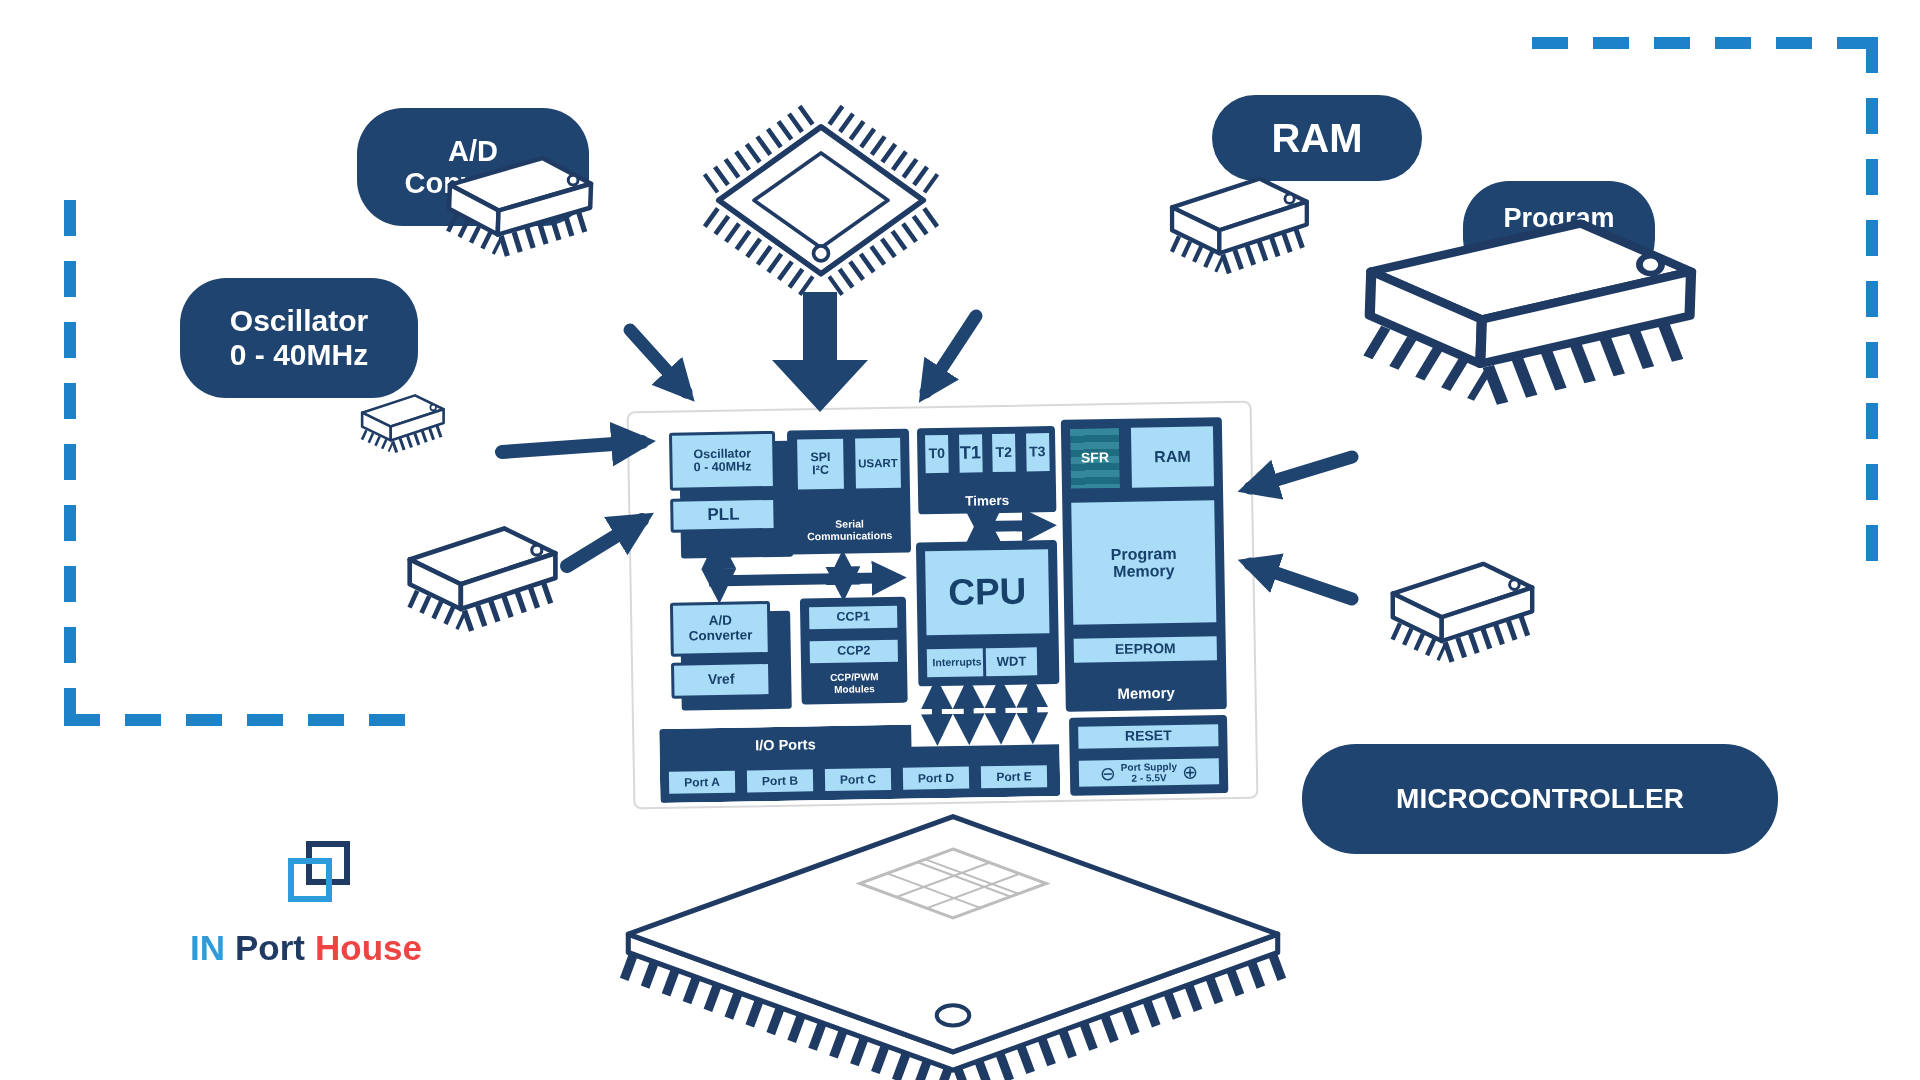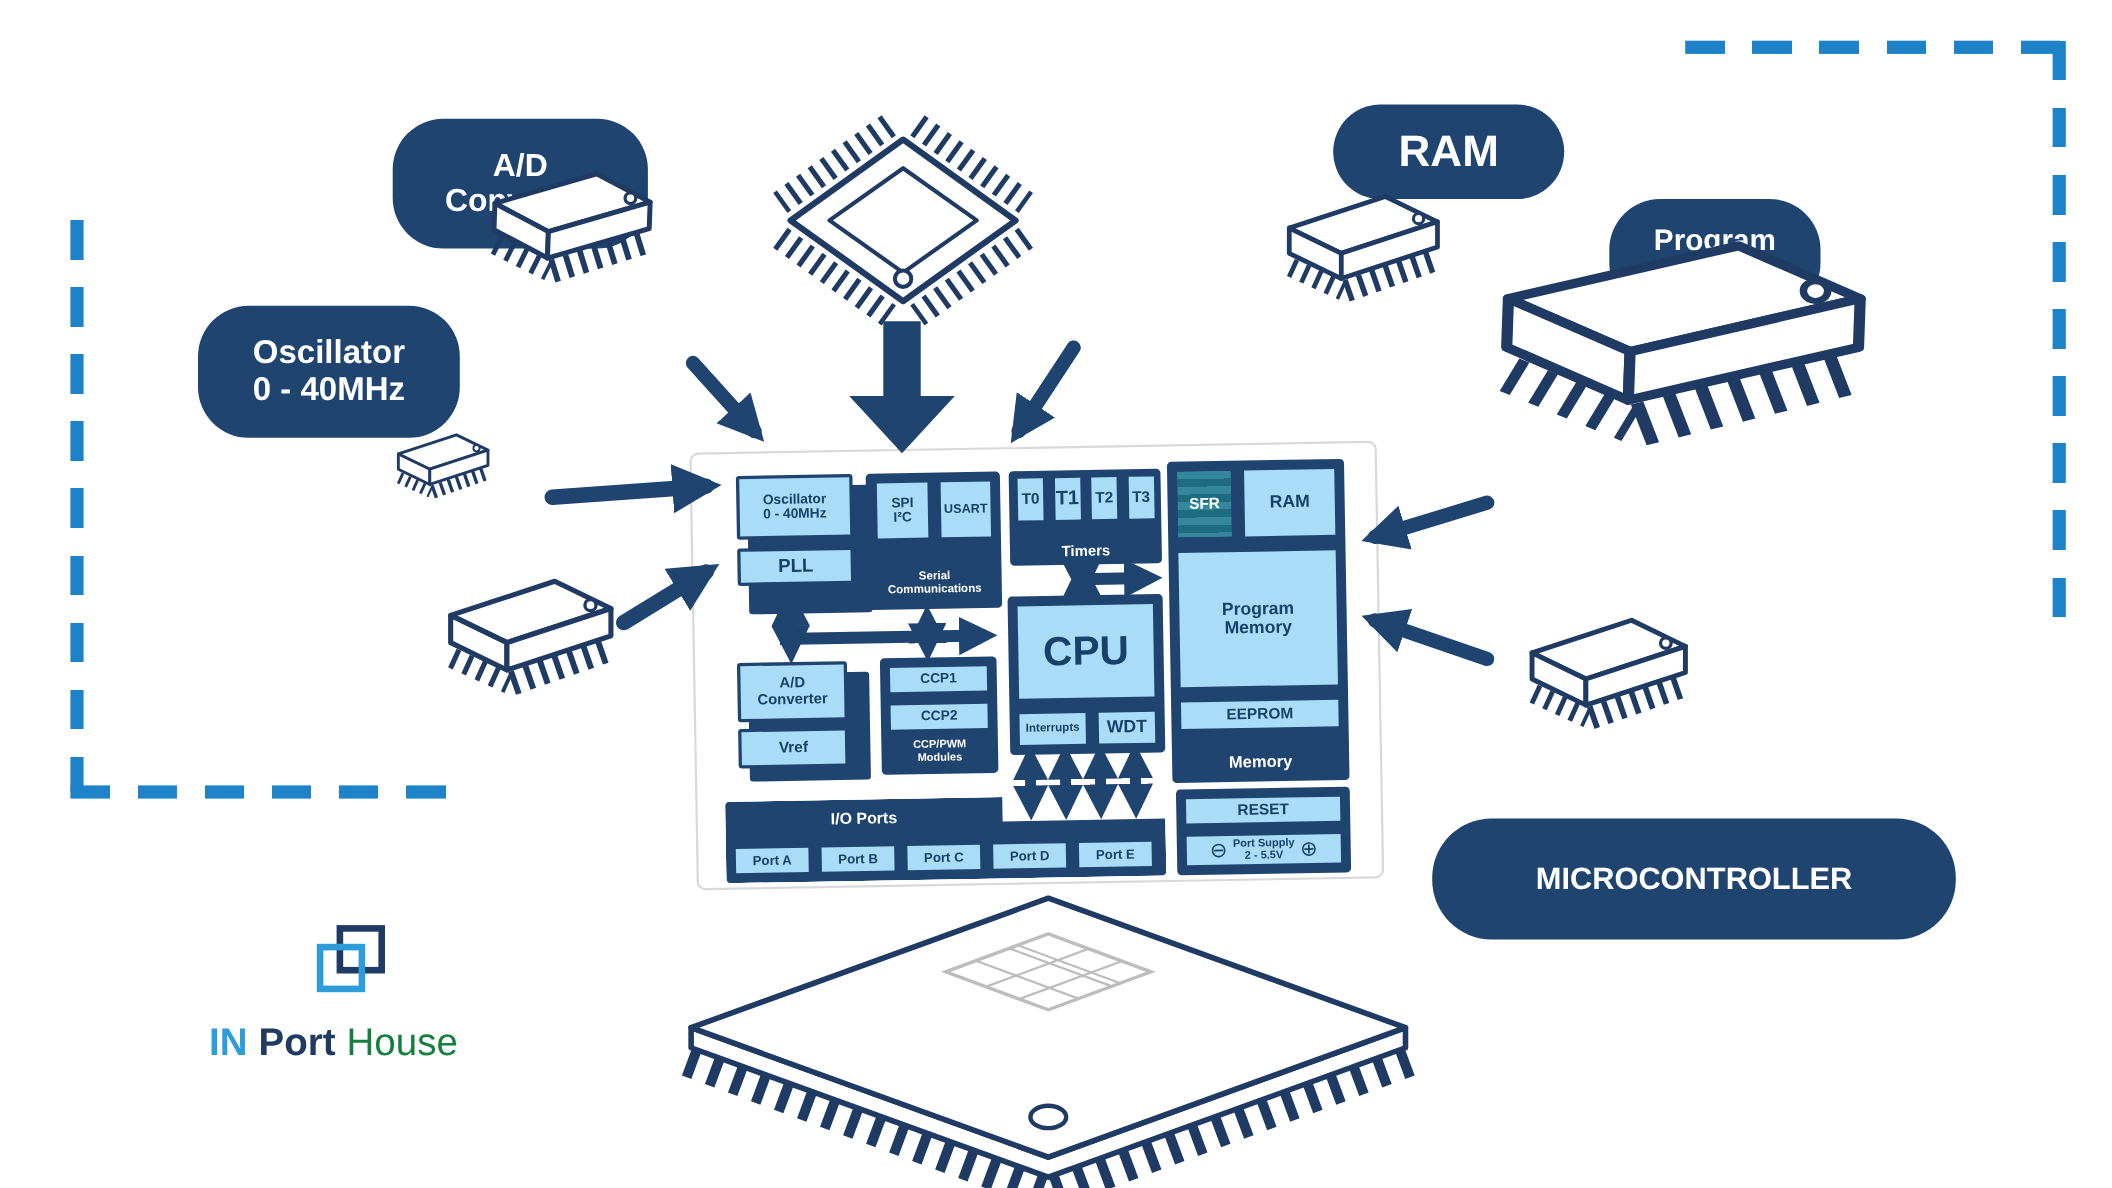--- a/index.html
+++ b/index.html
@@ -171,21 +171,21 @@
     </div>
     <div class="lb sfr" style="left:438px;top:20px;width:55px;height:66px;font-size:14px">SFR</div>
     <div class="lb" style="left:499px;top:20px;width:88px;height:66px;font-size:16px">RAM</div>
     <div class="lb" style="left:438px;top:94px;width:149px;height:128px;font-size:16px">Program
 Memory</div>
     <div class="lb" style="left:438px;top:230px;width:149px;height:30px;font-size:14px">EEPROM</div>
 
     <div class="grp" style="left:285px;top:134px;width:141px;height:144px"></div>
     <div class="lb" style="left:291px;top:140px;width:129px;height:90px;font-size:37px;font-weight:800">CPU</div>
     <div class="lb" style="left:291px;top:238px;width:66px;height:34px;font-size:10.5px">Interrupts</div>
-    <div class="lb" style="left:363px;top:238px;width:57px;height:34px;font-size:16px">WDT</div>
+    <div class="lb" style="left:350px;top:238px;width:57px;height:34px;font-size:13px">WDT</div>
 
     <div class="slab" style="left:48px;top:200px;width:110px;height:98px"></div>
     <div class="lb" style="left:38px;top:190px;width:100px;height:54px;font-size:13.5px">A/D
 Converter</div>
     <div class="lb" style="left:38px;top:250px;width:100px;height:36px;font-size:14px">Vref</div>
 
     <div class="grp" style="left:168px;top:188px;width:106px;height:106px">
       <div class="wl" style="left:0;right:0;top:74px;font-size:10px">CCP/PWM
 Modules</div>
     </div>
@@ -232,16 +232,16 @@
         <path d="M401,281 V330" marker-start="url(#ah1)" marker-end="url(#ah1)"></path>
       </g>
     </svg>
   </div>
 
   <div class="logo-sq" style="left:306px;top:841px;border:6px solid #1F3B63"></div>
   <div class="logo-sq" style="left:288px;top:858px;border:6px solid #2D9CDB"></div>
   <div class="logo-text">
     <span style="color:#2D9CDB;font-weight:700">IN</span>
     <span style="color:#1F3B63;font-weight:700">Port</span>
-    <span style="color:#15803d;font-weight:400">House</span>
+    <span style="color:#ef4444;font-weight:700">House</span>
   </div>
 
 </div>
 
 </body></html>

